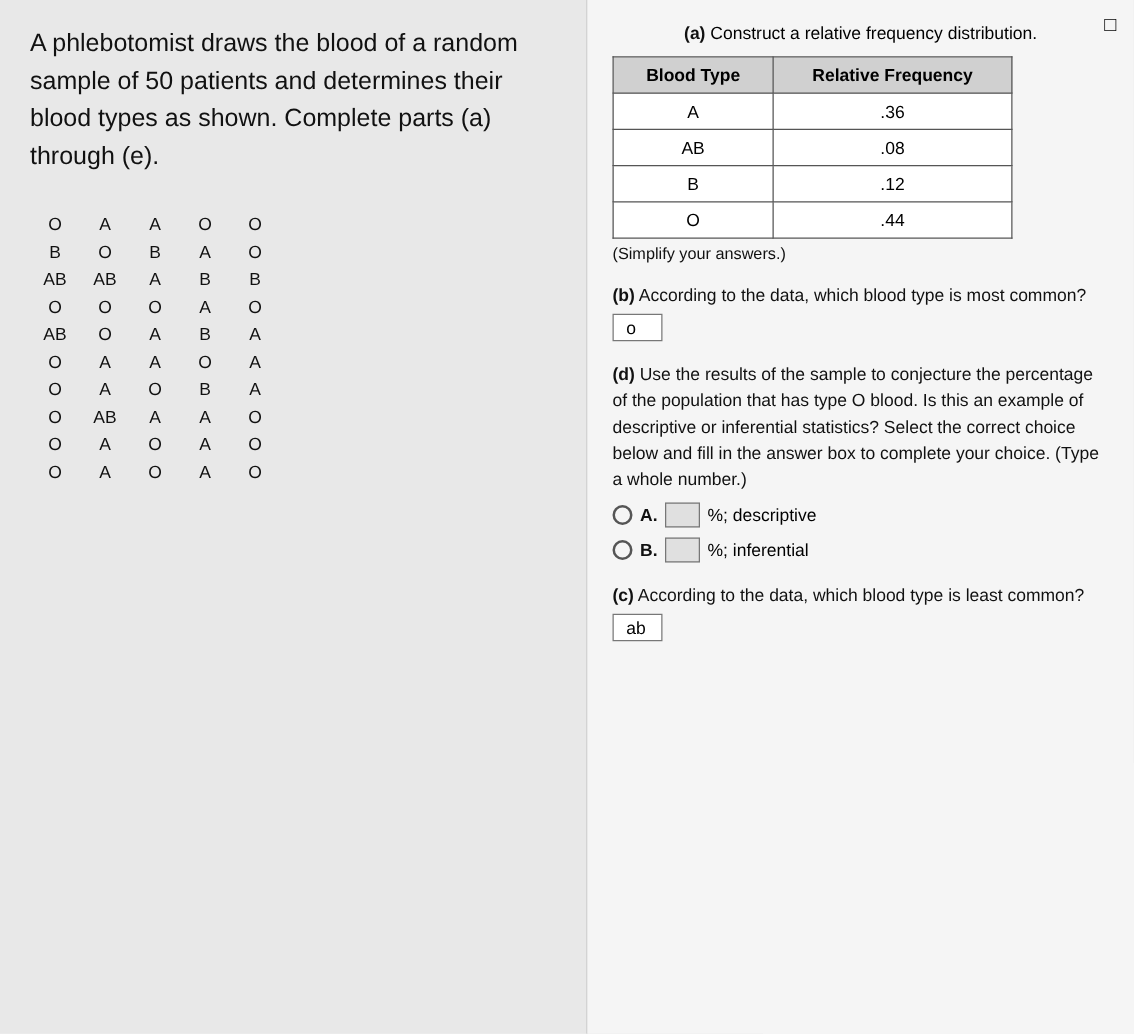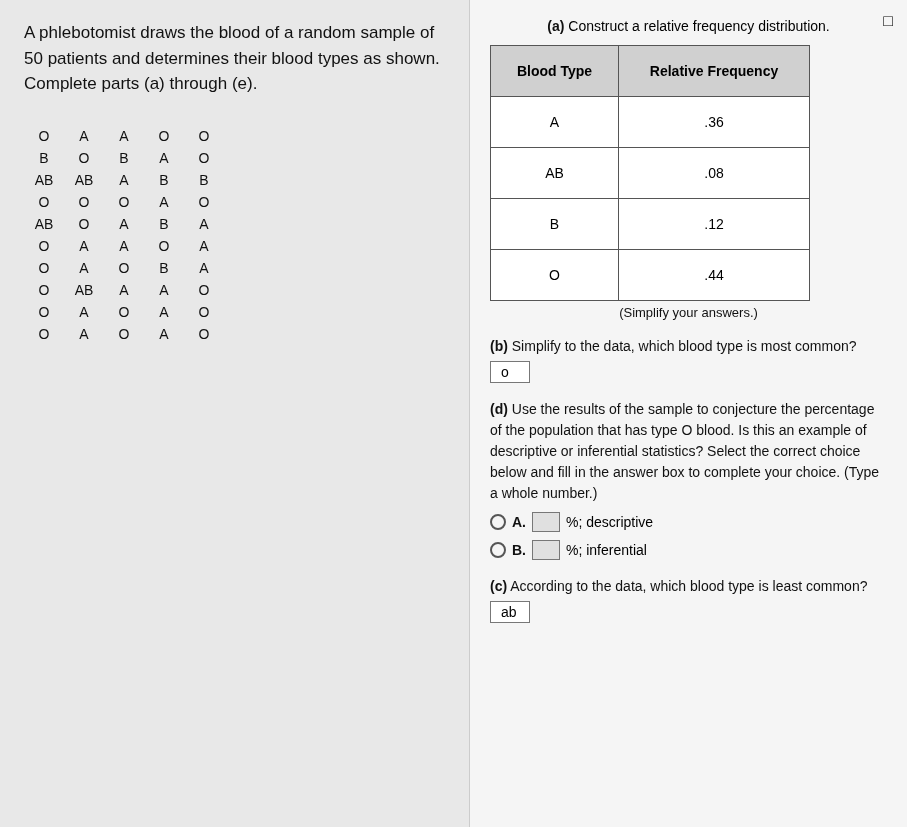--- a/index.html
+++ b/index.html
@@ -20,21 +20,21 @@
     }
 
     .right-panel {
       flex: 1;
       background: #f5f5f5;
       padding: 16px 20px;
       position: relative;
     }
 
     .intro-text {
-      font-size: 17px;
+      font-size: 20px;
       line-height: 1.5;
       color: #111;
       margin-bottom: 28px;
     }
 
     .blood-data-grid {
       display: grid;
       grid-template-columns: repeat(5, 40px);
       gap: 0;
       margin-top: 10px;
@@ -61,39 +61,38 @@
 
     
     .freq-table {
       border-collapse: collapse;
       margin-top: 8px;
       width: 320px;
     }
 
     .freq-table th, .freq-table td {
       border: 1px solid #555;
-      padding: 17px 16px;
+      padding: 6px 16px;
       text-align: center;
       font-size: 14px;
     }
 
     .freq-table th {
       background: #d0d0d0;
       font-weight: bold;
     }
 
     .freq-table td {
       background: #fff;
     }
 
     .simplify-note {
       font-size: 13px;
       color: #111;
       margin-top: 4px;
-      text-align: center;
     }
 
     .answer-box {
       display: inline-block;
       border: 1px solid #777;
       background: #fff;
       padding: 2px 10px;
       min-width: 40px;
       font-size: 14px;
       margin-top: 4px;
@@ -252,21 +251,21 @@
         </tr>
       </tbody>
     </table>
 
     <p class="simplify-note">(Simplify your answers.)</p>
   </div>
 
   <div class="part-block">
     <p class="part-text">
       <span class="part-label">(b)</span>
-      <span>Simplify to the data, which blood type is most common?</span>
+      <span>According to the data, which blood type is most common?</span>
     </p>
     <div class="answer-box">o</div>
   </div>
 
   <div style="position:relative; margin-left: 0;">
     
   </div>
 
   <div class="part-block">
     <p class="part-text">

